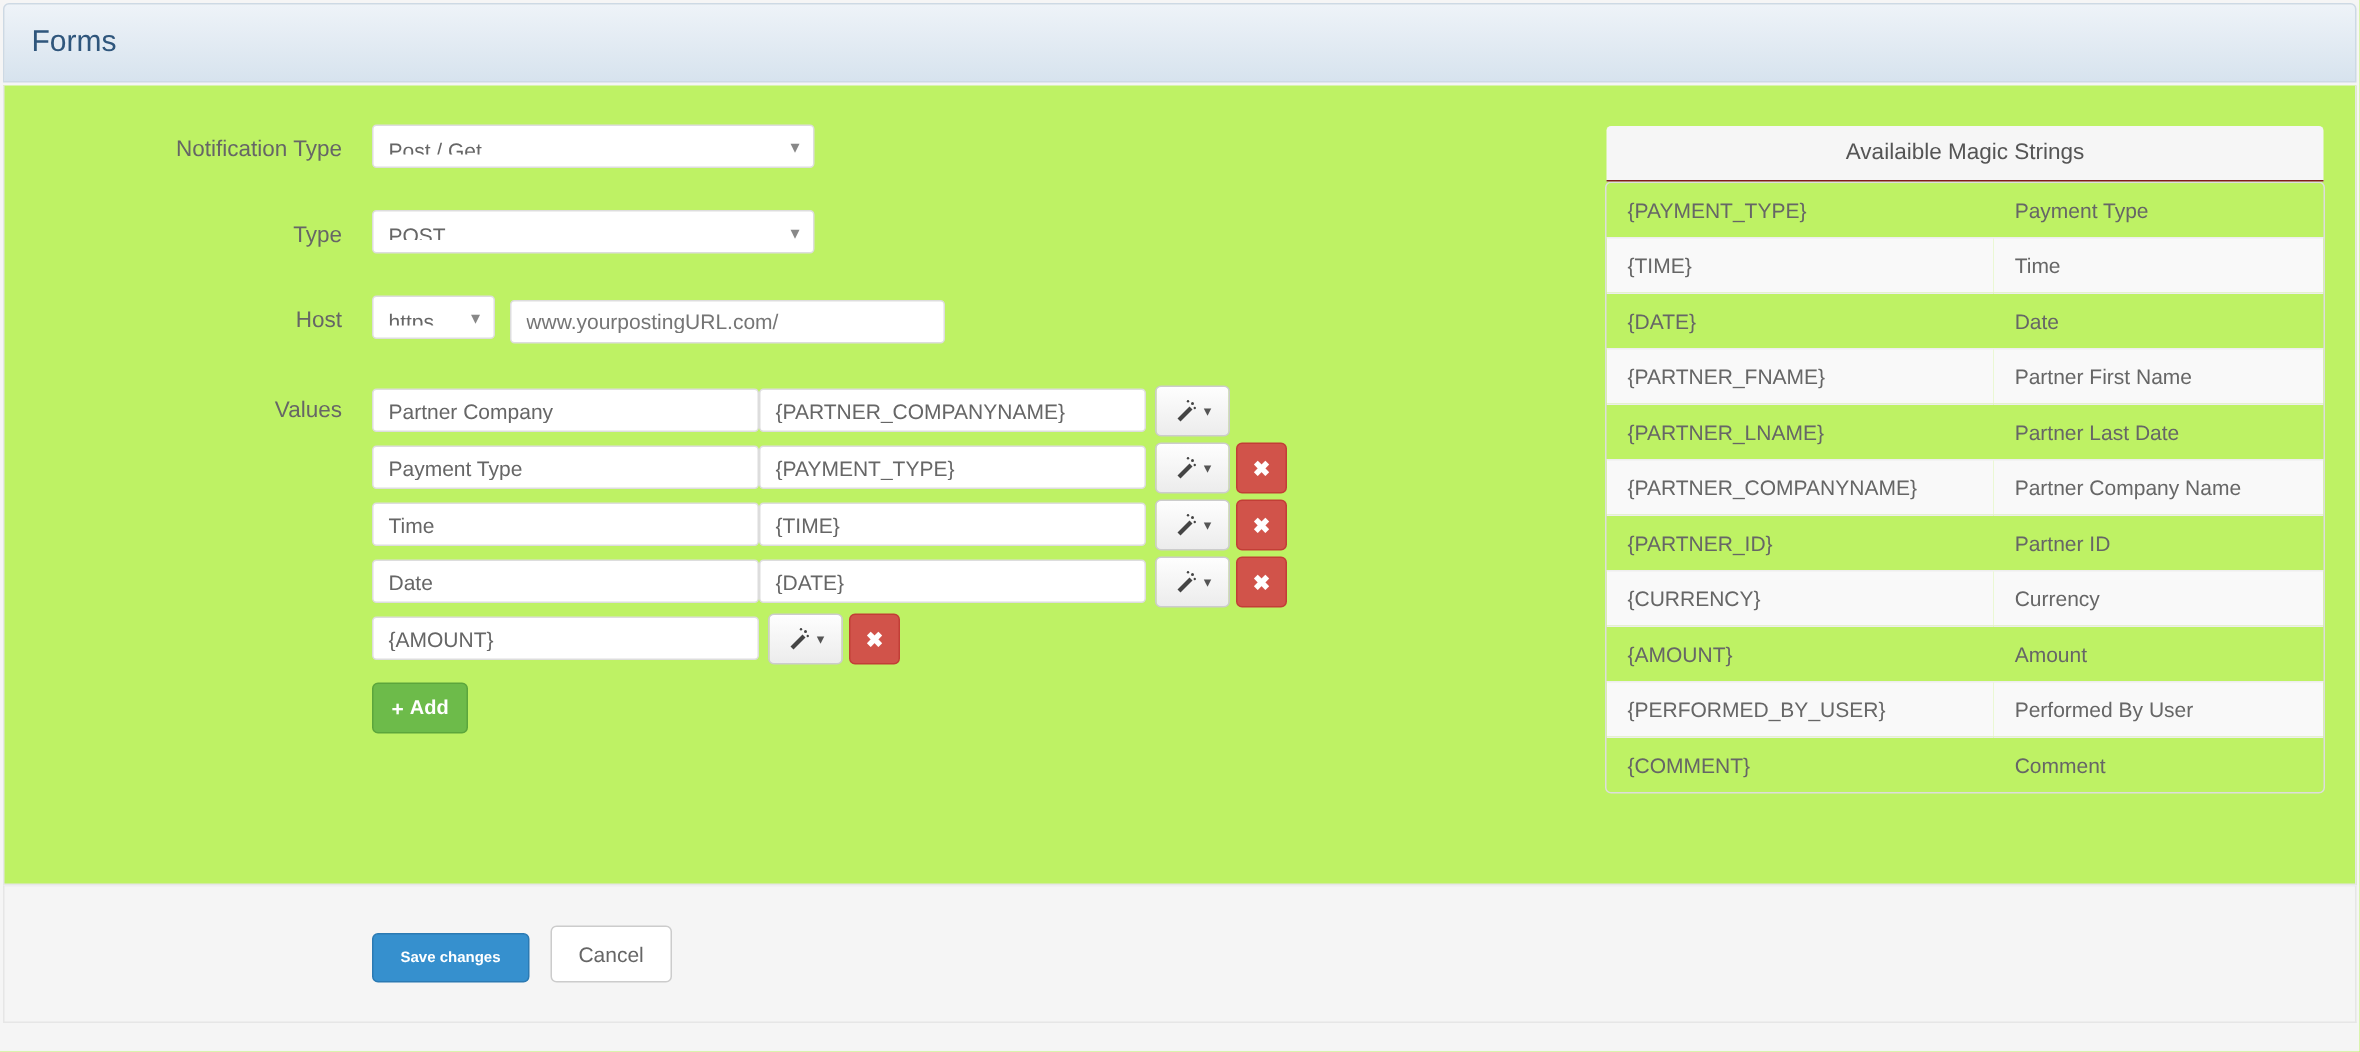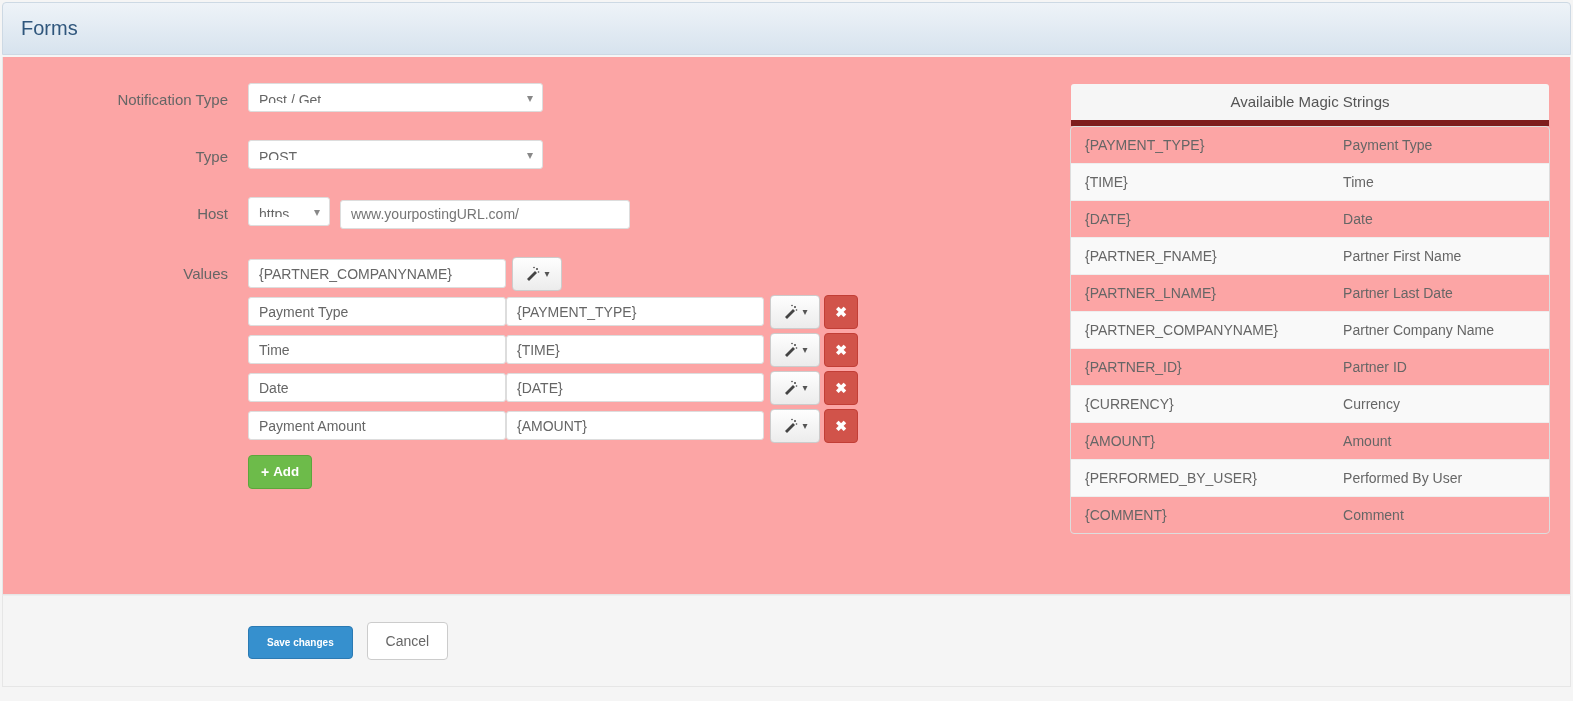--- a/index.html
+++ b/index.html
@@ -20,21 +20,21 @@
   border-radius: 4px 4px 0 0;
   padding: 14px 18px;
   margin: 2px;
 }
 .header-title {
   color: #2f567c;
   font-size: 20px;
   font-weight: 500;
 }
 .main-area {
-  background: #fca5a5;
+  background: #bef264;
   margin: 0 2px;
   padding: 26px 20px 60px 20px;
   display: flex;
   align-items: flex-start;
   border: 1px solid #e6e6e6;
   border-top: none;
 }
 .form-col {
   flex: 1;
 }
@@ -181,21 +181,21 @@
 .magic-table {
   border: 1px solid #ddd;
   border-radius: 4px;
   width: 100%;
   border-collapse: separate;
   border-spacing: 0;
   overflow: hidden;
 }
 .magic-table caption {
   background: #f6f6f6;
-  border-bottom: 6px solid #7f1d1d;
+  border-bottom: 1px solid #7f1d1d;
   padding: 10px;
   text-align: center;
   font-size: 15px;
   color: #555;
 }
 .magic-table td {
   padding: 10px 14px;
   border-top: 1px solid #eee;
   color: #666;
 }
@@ -278,20 +278,21 @@
         </span>
         <input type="text" class="host-input" placeholder="www.yourpostingURL.com/" style="">
       </div>
     </div>
 
     <div class="form-row values-row">
       <div class="field-label">Values</div>
       <div class="field-controls">
         <div class="values-list" id="values-list">
             <div class="value-row">
+              <input type="text" class="val-name" value="Partner Company" style="">
               <input type="text" class="val-val" value="{PARTNER_COMPANYNAME}" style="">
               <button class="btn btn-magic">
                 <span class="wand-icon"><svg viewBox="0 0 16 16">
                     <path d="M3 13 L11 5 L13 7 L5 15 Z" fill="#444"></path>
                     <circle cx="13" cy="3" r="1" fill="#444"></circle>
                     <circle cx="10" cy="1.5" r="0.8" fill="#444"></circle>
                     <circle cx="14.5" cy="6" r="0.8" fill="#444"></circle>
                   </svg></span>
                 <span class="caret-down">▾</span>
               </button>
@@ -338,21 +339,20 @@
                     <circle cx="10" cy="1.5" r="0.8" fill="#444"></circle>
                     <circle cx="14.5" cy="6" r="0.8" fill="#444"></circle>
                   </svg></span>
                 <span class="caret-down">▾</span>
               </button>
               <button class="btn btn-delete">
                 <span class="icon-x">✖</span>
               </button>
             </div>
             <div class="value-row">
-              <input type="text" class="val-name" value="Payment Amount" style="">
               <input type="text" class="val-val" value="{AMOUNT}" style="">
               <button class="btn btn-magic">
                 <span class="wand-icon"><svg viewBox="0 0 16 16">
                     <path d="M3 13 L11 5 L13 7 L5 15 Z" fill="#444"></path>
                     <circle cx="13" cy="3" r="1" fill="#444"></circle>
                     <circle cx="10" cy="1.5" r="0.8" fill="#444"></circle>
                     <circle cx="14.5" cy="6" r="0.8" fill="#444"></circle>
                   </svg></span>
                 <span class="caret-down">▾</span>
               </button>

